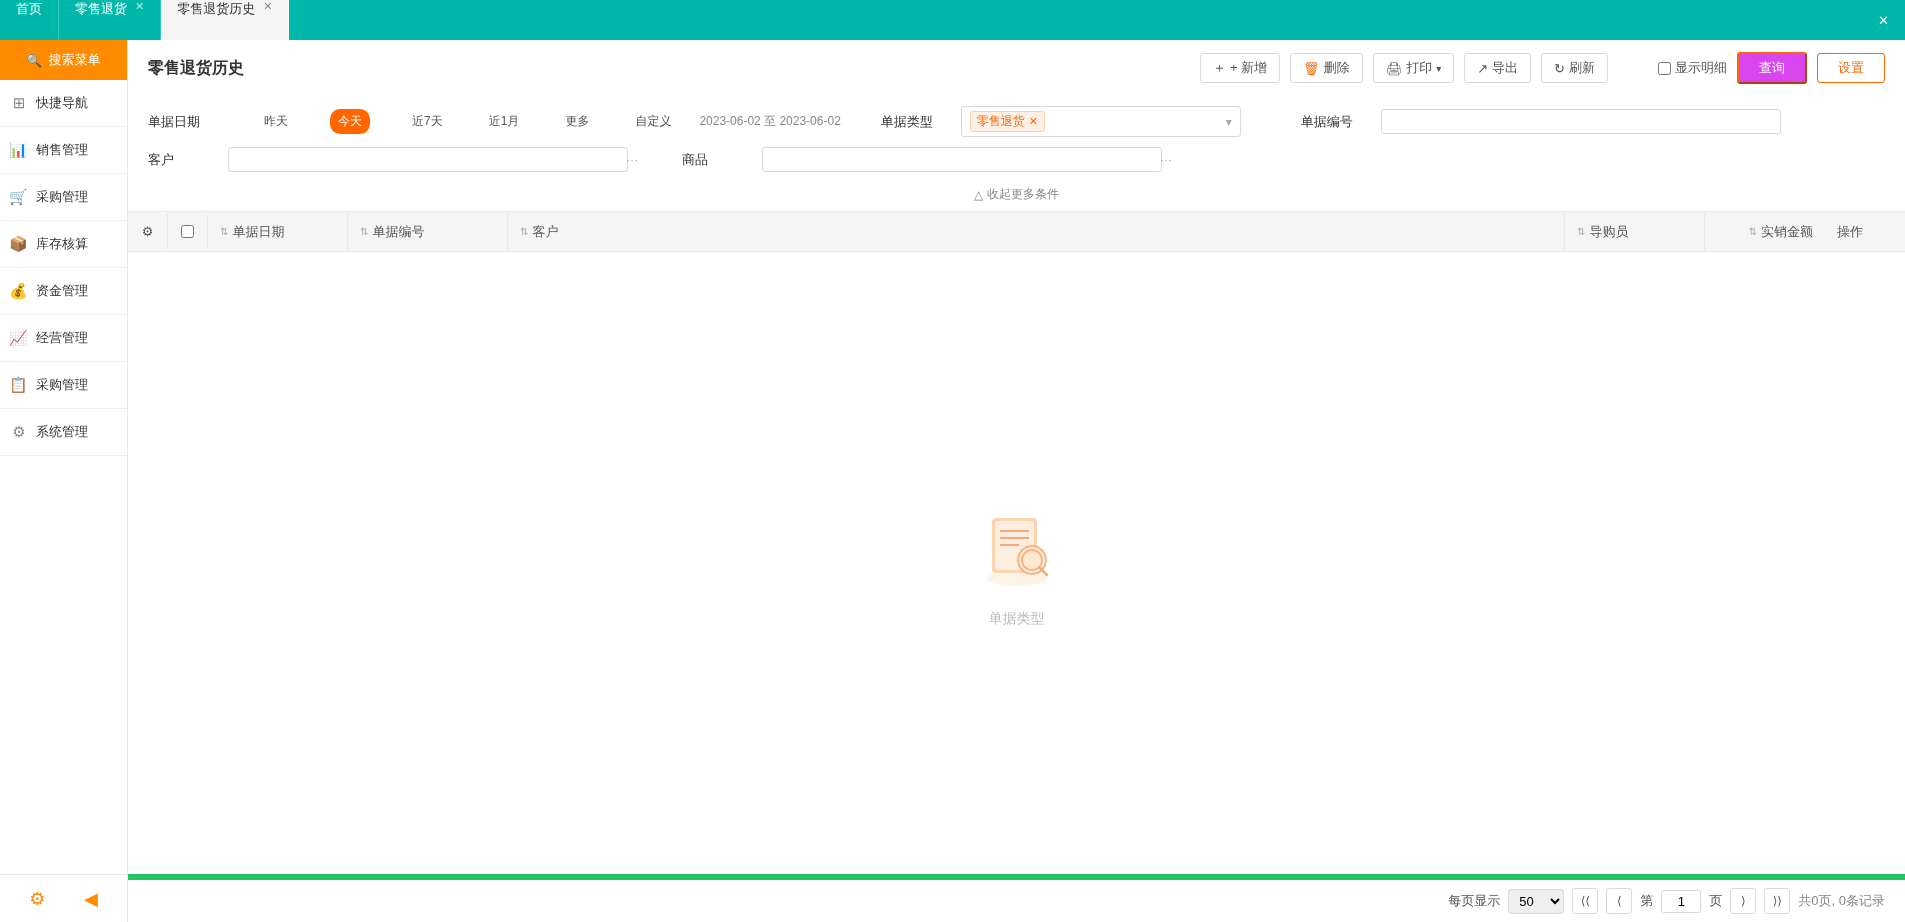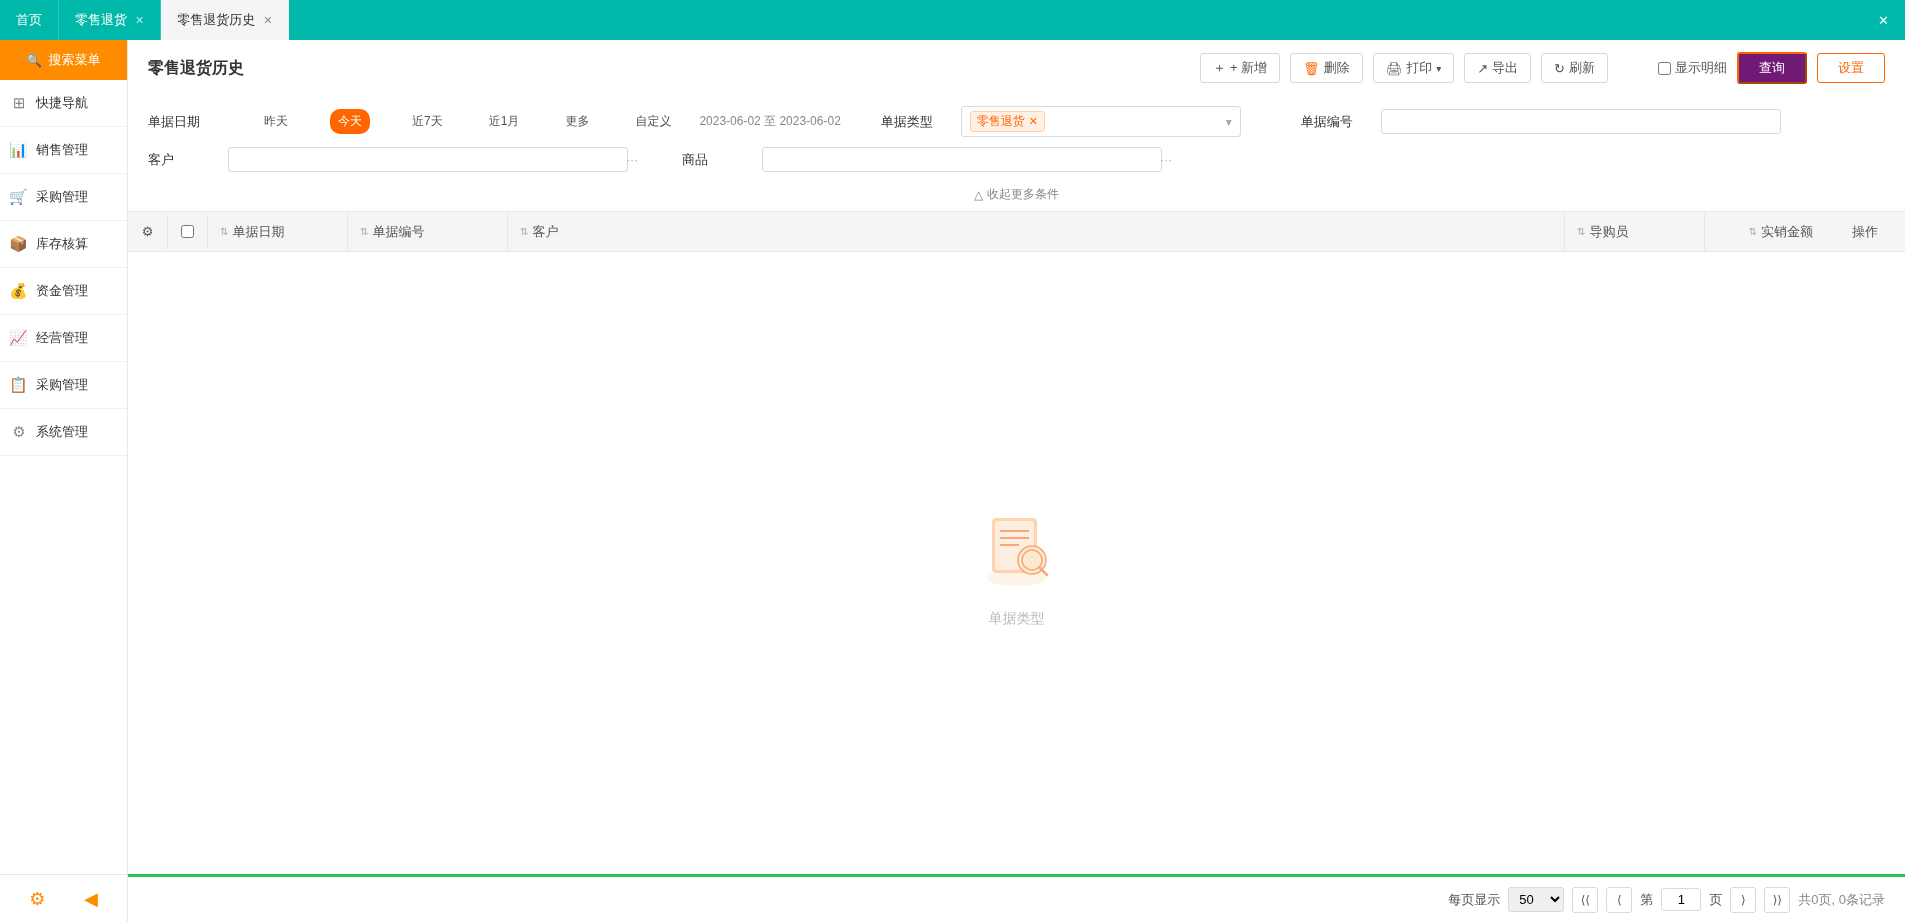--- a/index.html
+++ b/index.html
@@ -15,21 +15,21 @@
       flex-shrink: 0;
     }
     .top-bar-tabs {
       display: flex;
       align-items: stretch;
       height: 100%;
       flex: 1;
     }
     .tab-item {
       display: flex;
-      align-items: center;
+      align-items: flex-start;
       padding: 0 16px;
       cursor: pointer;
       font-size: 13px;
       color: #fff;
       white-space: nowrap;
       border-right: 1px solid rgba(255,255,255,0.2);
       gap: 6px;
     }
     .tab-item.active {
       background: #f5f5f5;
@@ -155,21 +155,21 @@
       gap: 4px;
       padding: 5px 12px;
       border: 1px solid #d9d9d9;
       background: #fff;
       border-radius: 3px;
       cursor: pointer;
       font-size: 13px;
       color: #555;
     }
     .btn-query {
-      background: #701a75;
+      background: #d946ef;
       color: #fff;
       border-color: #ff6600;
       padding: 5px 20px;
       border-radius: 3px;
       cursor: pointer;
       font-size: 13px;
       font-weight: 500;
     }
     .btn-settings {
       background: #fff;
@@ -308,21 +308,21 @@
       border-right: 1px solid #e8e8e8;
       white-space: nowrap;
     }
     .th-cell.settings { width: 40px; justify-content: center; cursor: pointer; }
     .th-cell.checkbox { width: 40px; justify-content: center; }
     .th-cell.date { width: 140px; }
     .th-cell.bill-no { width: 160px; }
     .th-cell.customer { flex: 1; }
     .th-cell.guide { width: 140px; }
     .th-cell.amount { width: 120px; text-align: right; justify-content: flex-end; border-right: none; }
-    .th-cell.operate { width: 80px; text-align: center; justify-content: center; border-right: none; }
+    .th-cell.operate { width: 80px; text-align: center; border-right: none; }
     .sort-icon { font-size: 10px; color: #aaa; display: flex; flex-direction: column; line-height: 1; }
 
     
     .empty-state {
       flex: 1;
       display: flex;
       flex-direction: column;
       align-items: center;
       justify-content: center;
       color: #bbb;
@@ -331,21 +331,21 @@
     }
     .empty-icon {
       width: 100px;
       height: 100px;
     }
 
     
     .pagination-bar {
       height: 48px;
       background: #fff;
-      border-top: 3px solid #22c55e;
+      border-top: 6px solid #22c55e;
       display: flex;
       align-items: center;
       justify-content: flex-end;
       padding: 0 20px;
       gap: 8px;
       font-size: 13px;
       color: #555;
       flex-shrink: 0;
     }
     .page-size-select {

